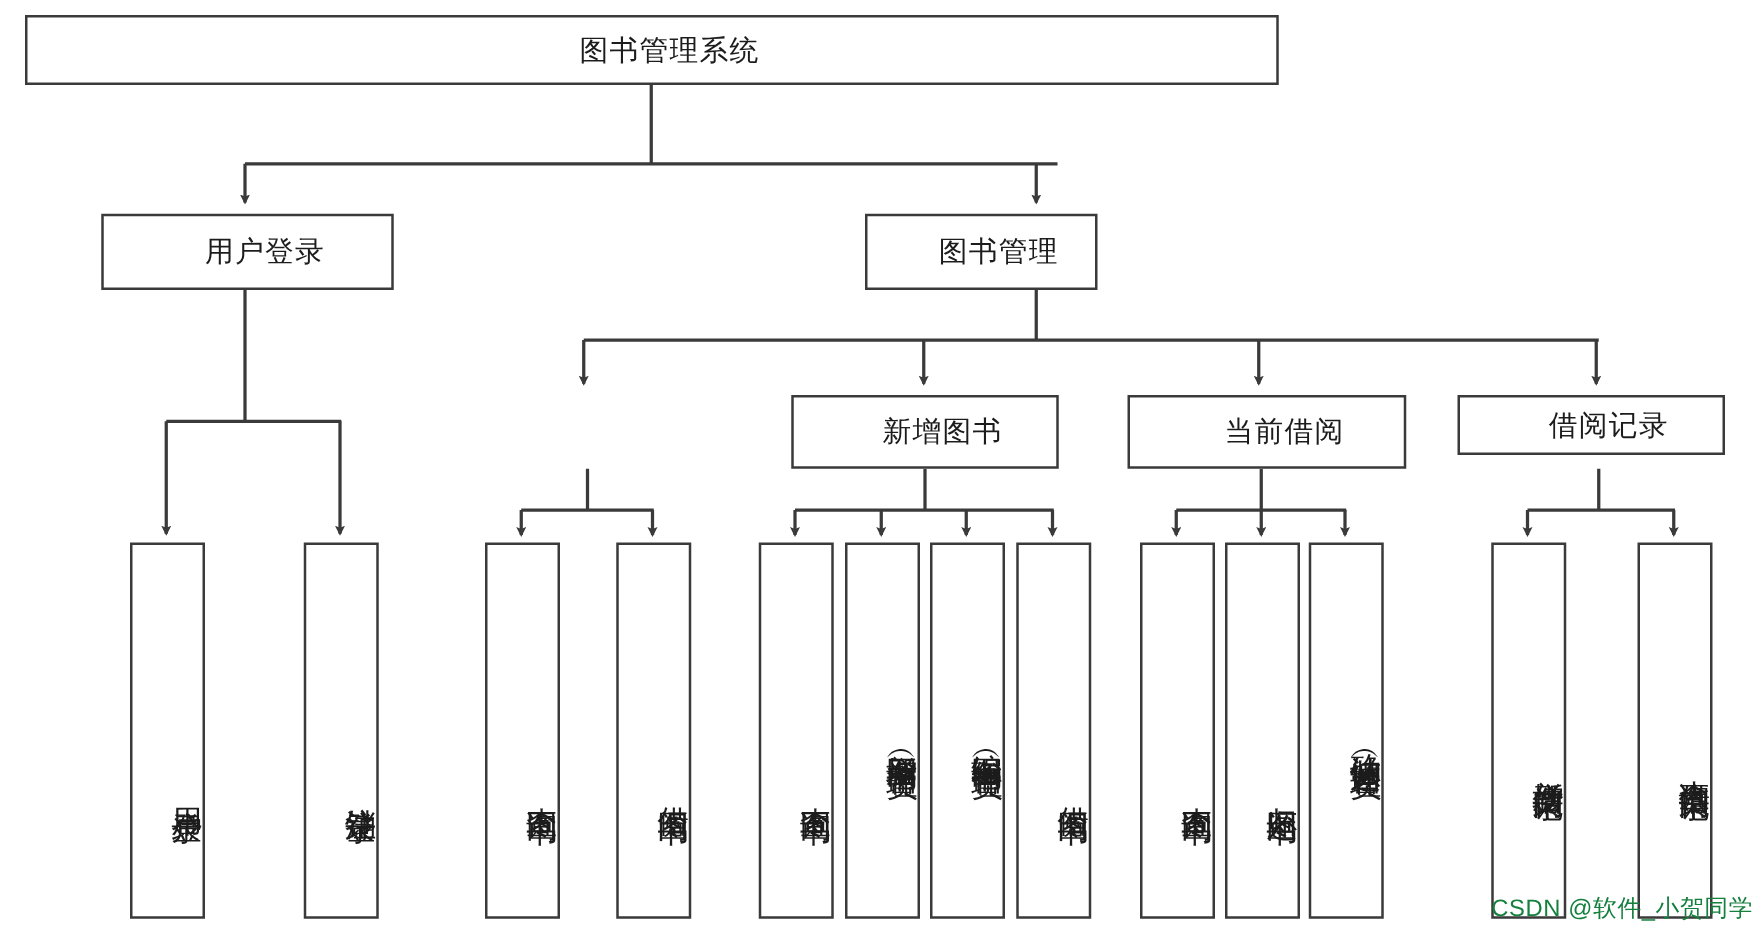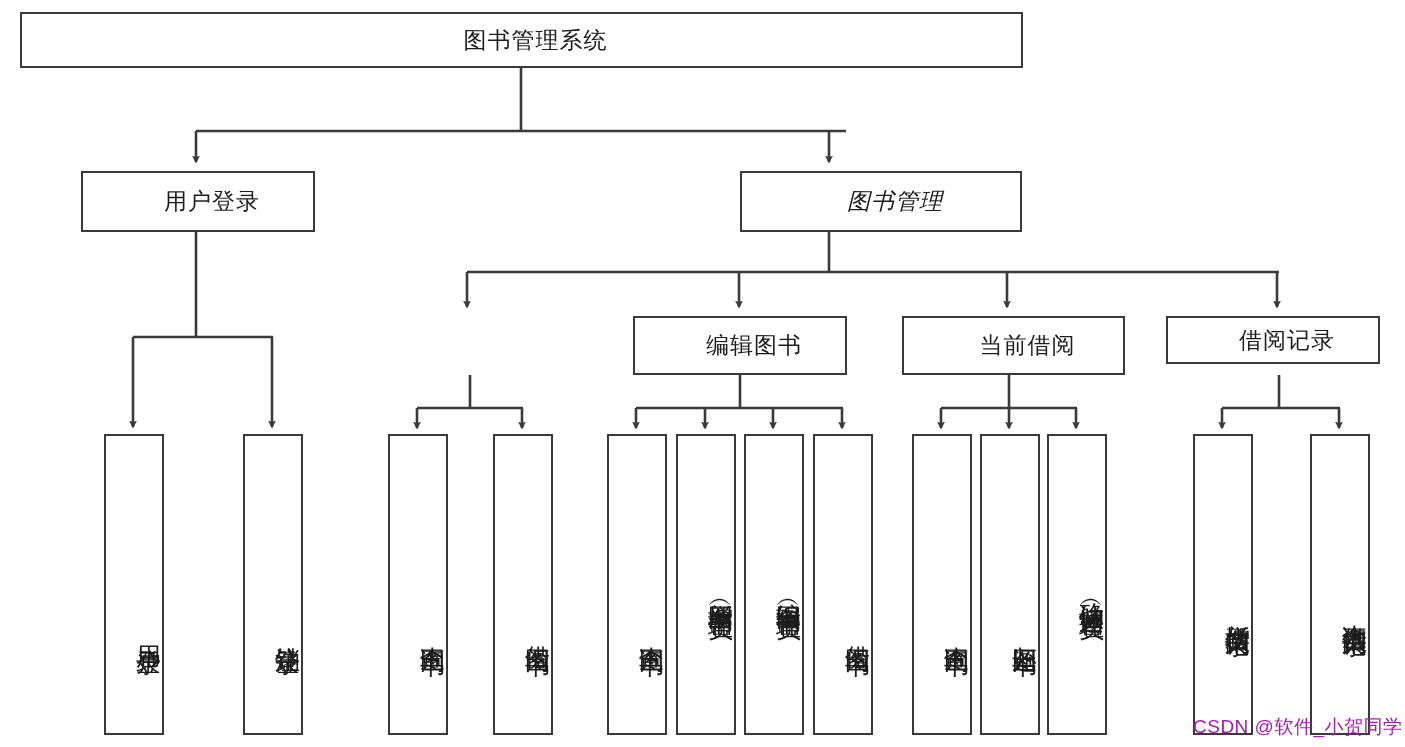--- a/index.html
+++ b/index.html
@@ -54,21 +54,21 @@
     text-align: center;
   }
   .node-v.pad-lg { padding-top: 90px; }
   .node-v.pad-md { padding-top: 50px; }
   .node-v.pad-sm { padding-top: 14px; }
   .watermark {
     position: absolute;
     left: 1193px;
     top: 714px;
     font-size: 19px;
-    color: #a21caf;
+    color: #15803d;
     white-space: nowrap;
     z-index: 3;
     letter-spacing: 0.5px;
   }
 </style>
 </head>
 <body>
 
 <div id="canvas">
 
@@ -122,26 +122,26 @@
     </g>
   </svg>
 
   <div class="node node-h" style="left:20px; top:12px; width:1003px; height:56px;">
     <span>图书管理系统</span>
   </div>
 
   <div class="node node-h" style="left:81px; top:171px; width:234px; height:61px;">
     <span>用户登录</span>
   </div>
-  <div class="node node-h" style="left:740px; top:171px; width:282px; height:61px;font-style:italic;">
+  <div class="node node-h" style="left:692px; top:171px; width:186px; height:61px;">
     <span>图书管理</span>
   </div>
 
   <div class="node node-h" style="left:633px; top:316px; width:214px; height:59px;">
-    <span>编辑图书</span>
+    <span>新增图书</span>
   </div>
   <div class="node node-h" style="left:902px; top:316px; width:223px; height:59px;">
     <span>当前借阅</span>
   </div>
   <div class="node node-h" style="left:1166px; top:316px; width:214px; height:48px;">
     <span>借阅记录</span>
   </div>
 
   <div class="node node-v pad-lg" style="left:104px; top:434px; width:60px; height:301px;">
     <span>用户登录</span>

